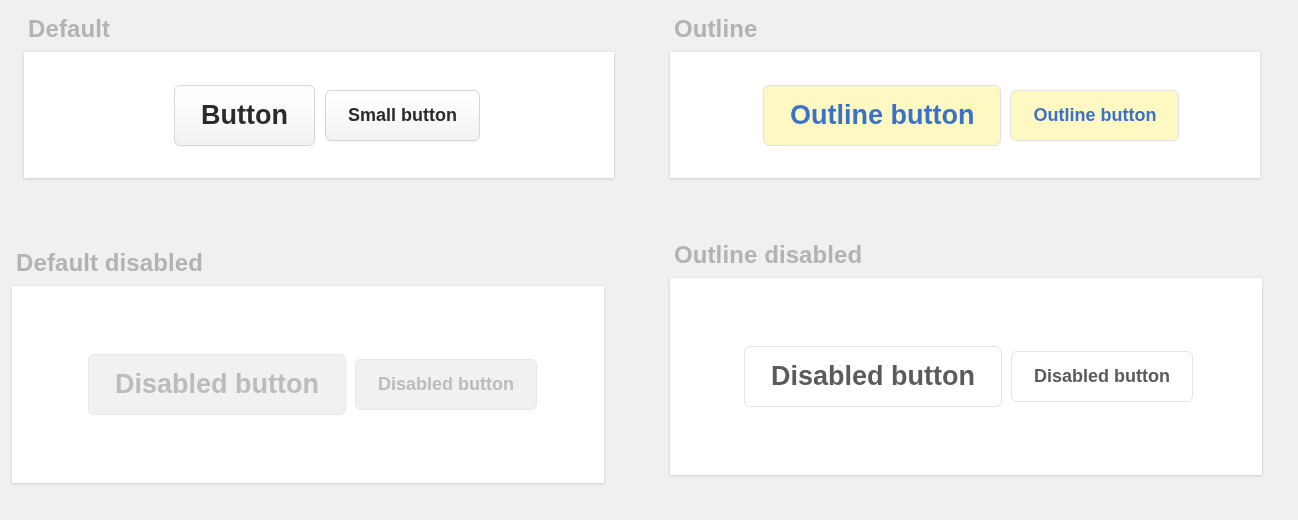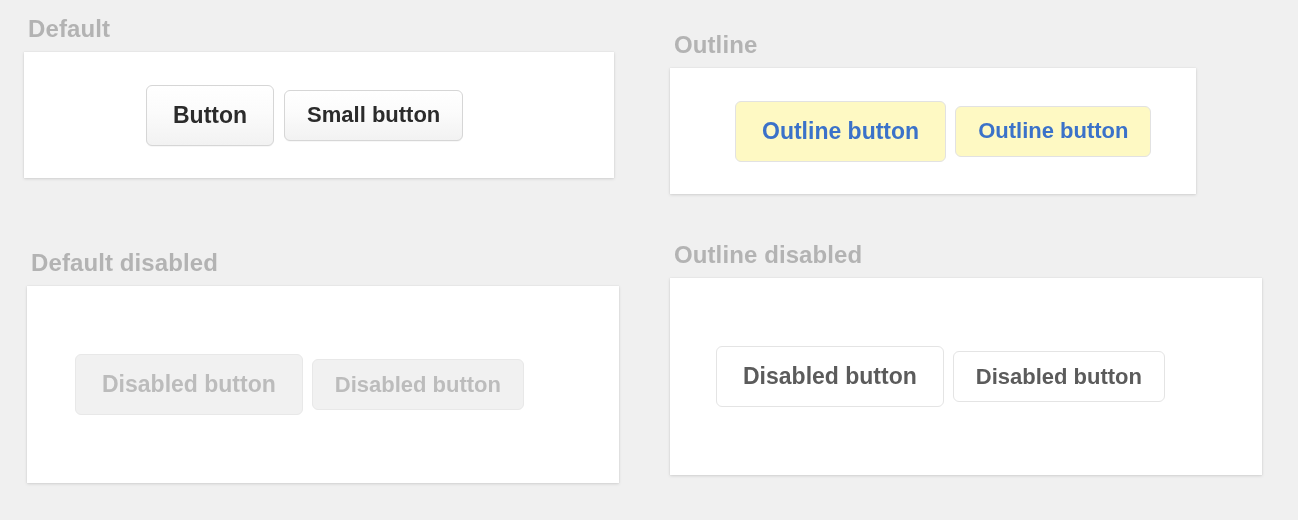--- a/index.html
+++ b/index.html
@@ -18,22 +18,22 @@
     position: relative;
     width: 1298px;
     height: 520px;
   }
 
   
   .section {
     position: absolute;
   }
   #section-default          { left: 24px;  top: 18px;  width: 590px; }
-  #section-outline          { left: 670px; top: 34px;  width: 526px; }
-  #section-default-disabled { left: 27px;  top: 252px; width: 592px; }
+  #section-outline          { left: 670px; top: 18px;  width: 590px; }
+  #section-default-disabled { left: 12px;  top: 252px; width: 592px; }
   #section-outline-disabled { left: 670px; top: 244px; width: 592px; }
 
   .section-label {
     font-size: 24px;
     line-height: 22px;
     color: #b3b3b3;
     font-weight: 700;
     letter-spacing: 0.1px;
     margin: 0 0 12px 4px;
     white-space: nowrap;
@@ -102,26 +102,27 @@
     border-color: #e4e4e4;
     border-radius: 6px;
     color: #5b5b5b;
     cursor: default;
   }
 
   
   .size-normal {
     height: 61px;
     padding: 0 26px;
-    font-size: 23px;
+    font-size: 27px;
+    margin-left: 28px;
   }
   .size-small {
     height: 51px;
     padding: 0 22px;
-    font-size: 22px;
+    font-size: 18px;
     text-align: center;
   }
 
   .gap-default  { margin-left: 10px; }
   .gap-outline  { margin-left: 9px;  }
   .gap-disabled { margin-left: 9px;  }
 </style>
 </head>
 <body>
 

